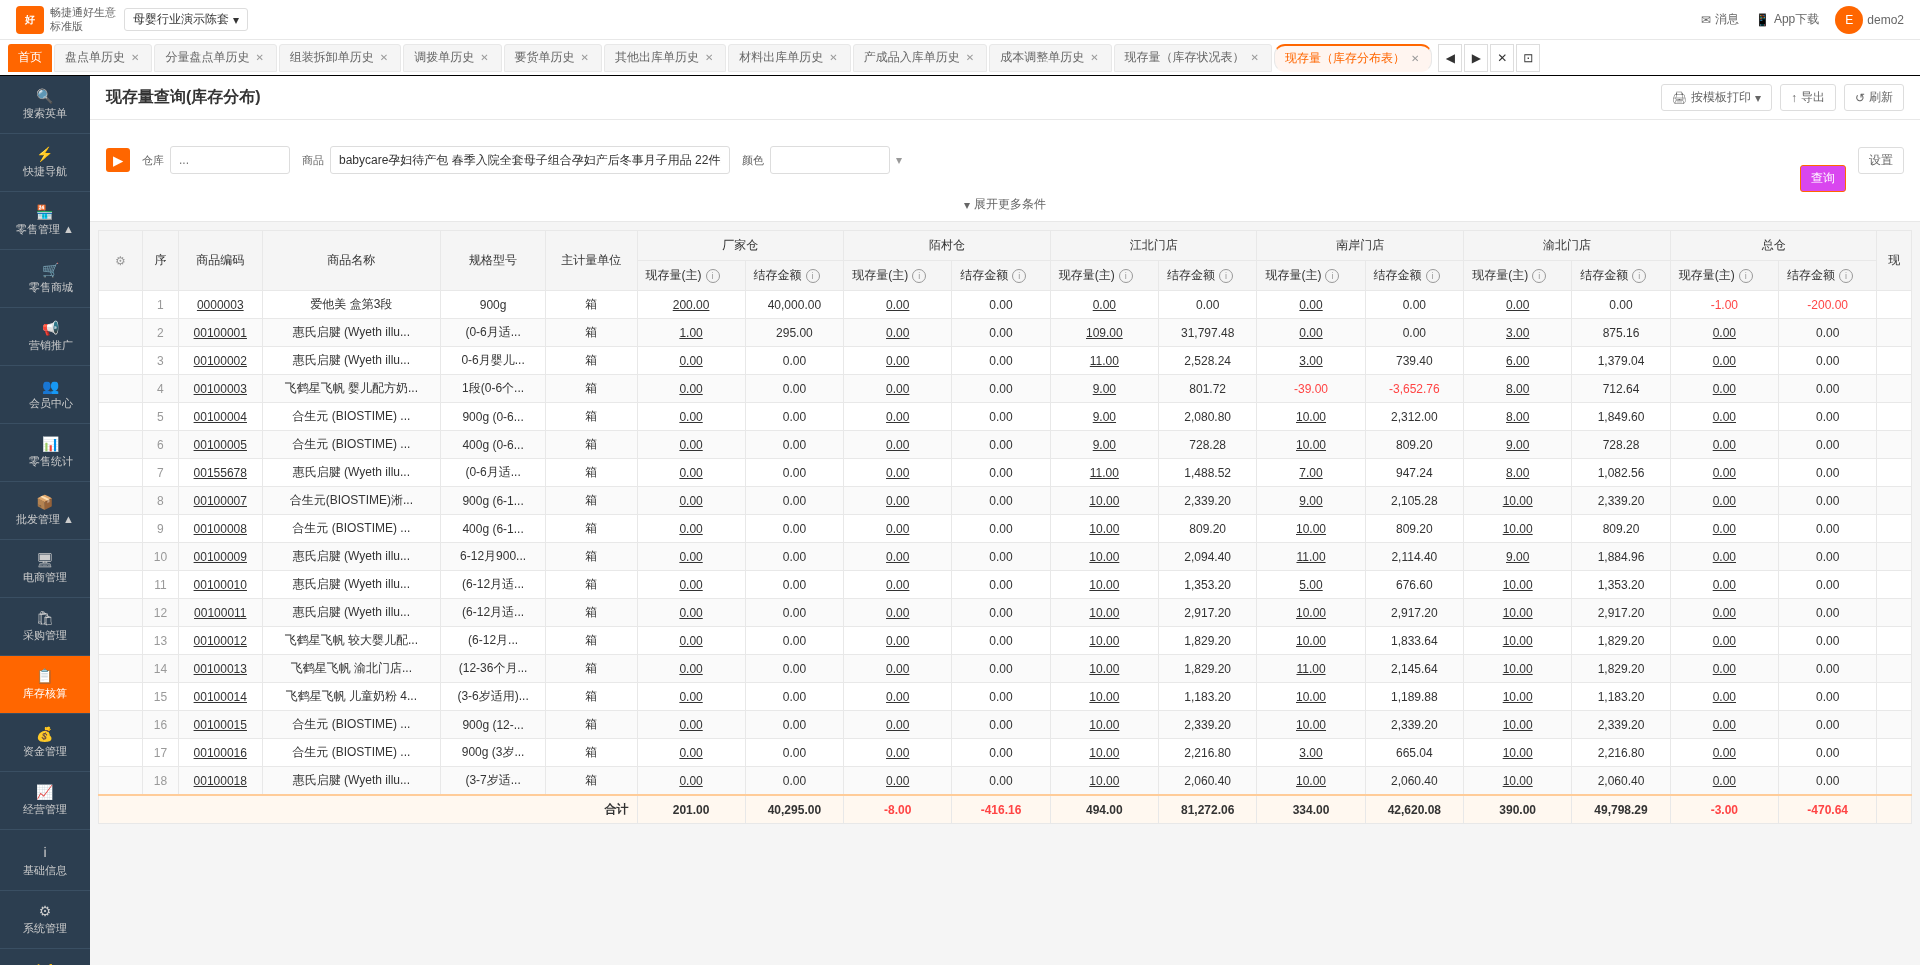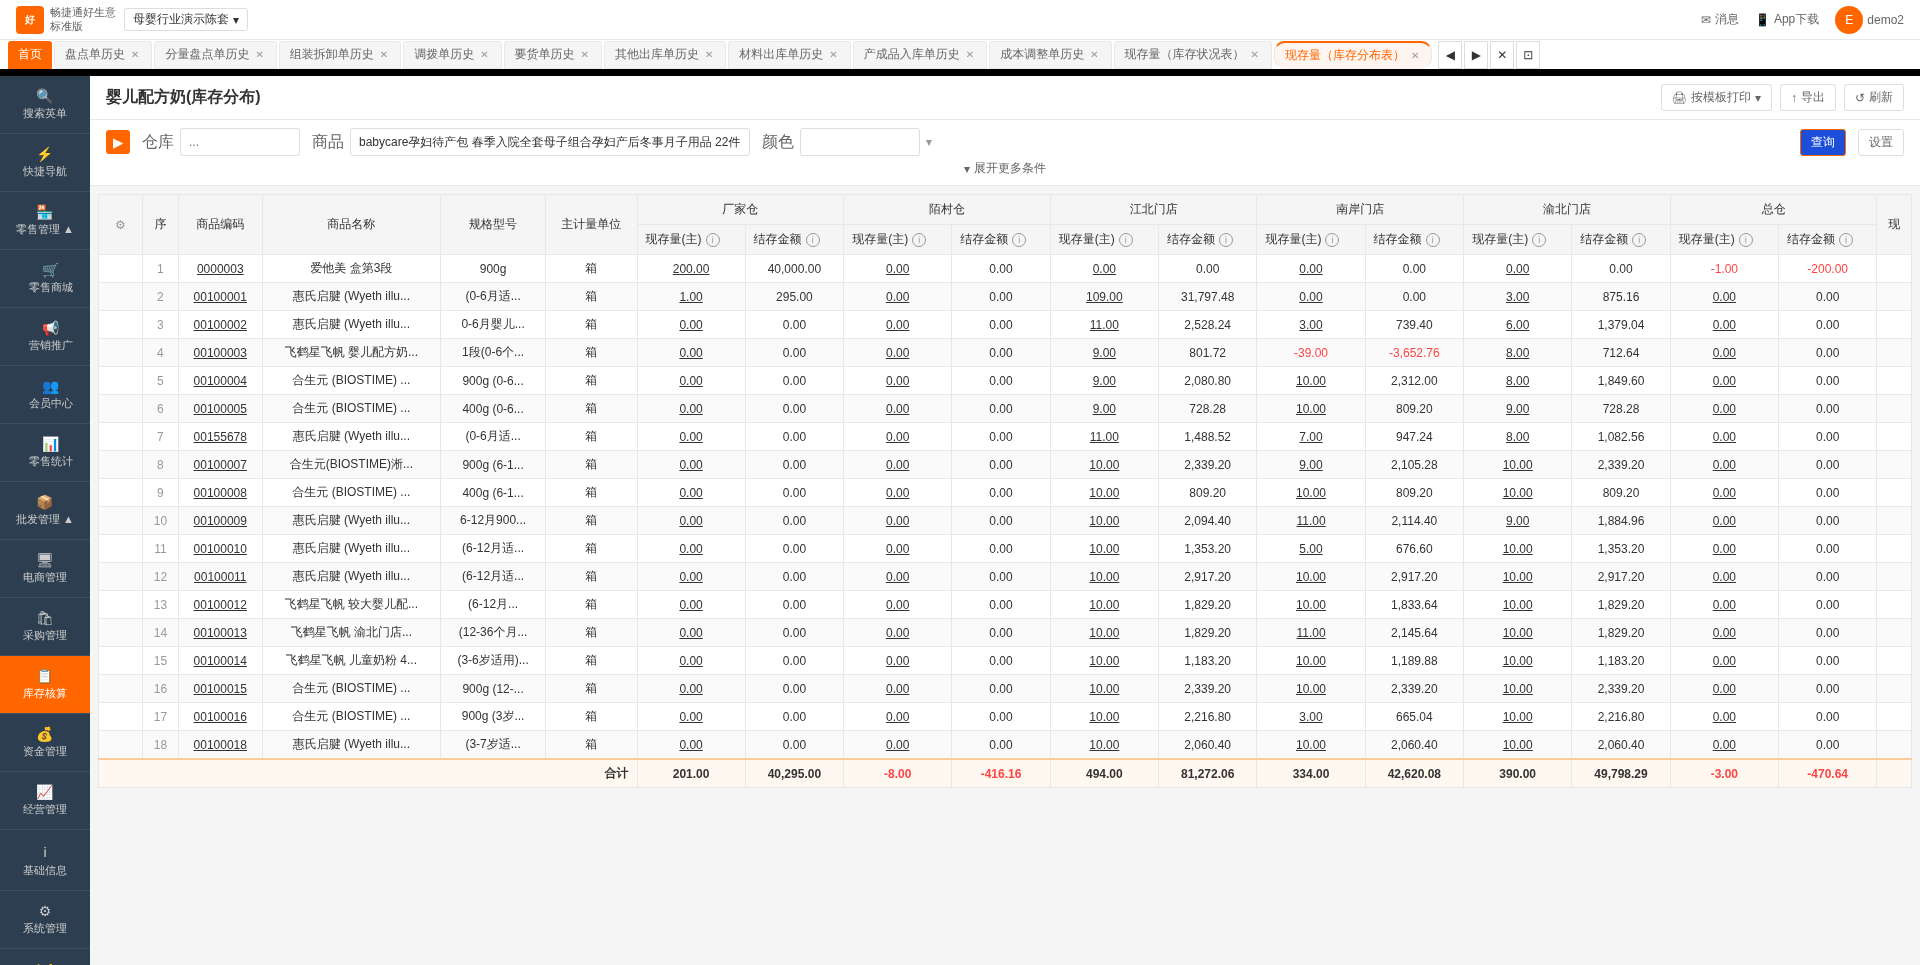--- a/index.html
+++ b/index.html
@@ -10,21 +10,21 @@
     .topbar-left { display: flex; align-items: center; gap: 8px; }
     .logo-area { display: flex; align-items: center; gap: 6px; }
     .logo-icon { width: 28px; height: 28px; background: #ff6600; border-radius: 4px; display: flex; align-items: center; justify-content: center; color: white; font-size: 10px; font-weight: bold; }
     .logo-text { font-size: 11px; color: #666; line-height: 1.2; }
     .industry-select { display: flex; align-items: center; gap: 4px; padding: 2px 8px; border: 1px solid #ddd; border-radius: 3px; cursor: pointer; font-size: 12px; color: #333; }
     .topbar-right { display: flex; align-items: center; gap: 16px; }
     .topbar-right-item { display: flex; align-items: center; gap: 4px; font-size: 12px; color: #666; cursor: pointer; }
     .avatar { width: 28px; height: 28px; border-radius: 50%; background: #ff6600; display: flex; align-items: center; justify-content: center; color: white; font-size: 12px; }
 
     
-    .tabbar { background: #fff; height: 36px; display: flex; align-items: center; padding: 0 8px; border-bottom: 7px solid #000000; overflow: hidden; gap: 2px; }
+    .tabbar { background: #fff; height: 36px; display: flex; align-items: center; padding: 0 8px; border-bottom: 1px solid #000000; overflow: hidden; gap: 2px; }
     .tab-item { display: flex; align-items: center; gap: 4px; padding: 4px 10px; border-radius: 3px 3px 0 0; font-size: 12px; cursor: pointer; white-space: nowrap; border: 1px solid #e8e8e8; background: #f5f5f5; color: #666; height: 28px; }
     .tab-item.active { background: #fff5f0; color: #ff6600; border-bottom-color: #fff5f0; border-top: 2px solid #ff6600; border-radius: 11px; }
     .tab-close { font-size: 10px; color: #999; cursor: pointer; padding: 0 2px; }
     .tab-home { background: #ff6600; color: white; border: none; }
     .tab-nav-btn { width: 24px; height: 28px; border: 1px solid #ddd; background: #fff; cursor: pointer; display: flex; align-items: center; justify-content: center; font-size: 12px; margin-left: auto; }
 
     
     .main-layout { display: flex; height: calc(965px - 40px - 36px); }
 
     
@@ -34,27 +34,27 @@
     .sidebar-item-icon { font-size: 14px; margin-bottom: 2px; }
 
     
     .content { flex: 1; display: flex; flex-direction: column; overflow: hidden; }
 
     
     .page-header { background: #fff; padding: 8px 16px; display: flex; align-items: center; justify-content: space-between; border-bottom: 1px solid #e8e8e8; }
     .page-title { font-size: 16px; font-weight: bold; color: #333; }
     .header-actions { display: flex; align-items: center; gap: 8px; }
     .btn-action { display: flex; align-items: center; gap: 4px; padding: 4px 10px; border: 1px solid #ddd; border-radius: 3px; cursor: pointer; font-size: 12px; color: #666; background: #fff; }
-    .btn-orange { background: #1d4ed8; color: white; border-color: #ff6600; }
+    .btn-orange { background: #d946ef; color: white; border-color: #ff6600; margin-top: 37px; }
 
     
     .filter-area { background: #fff; padding: 8px 16px; border-bottom: 1px solid #e8e8e8; }
     .filter-row { display: flex; align-items: center; gap: 12px; flex-wrap: wrap; }
     .filter-item { display: flex; align-items: center; gap: 6px; }
-    .filter-label { font-size: 16px; color: #666; white-space: nowrap; }
+    .filter-label { font-size: 11px; color: #666; white-space: nowrap; }
     .filter-input { height: 28px; border: 1px solid #ddd; border-radius: 3px; padding: 0 8px; font-size: 12px; color: #333; }
     .filter-input-wide { width: 400px; }
     .filter-input-medium { width: 120px; }
     .expand-btn { display: flex; align-items: center; gap: 4px; cursor: pointer; color: #666; font-size: 12px; justify-content: center; margin-top: 4px; }
     .orange-arrow { background: #ff6600; color: white; border: none; width: 24px; height: 24px; border-radius: 3px; cursor: pointer; display: flex; align-items: center; justify-content: center; }
 
     
     .table-container { flex: 1; overflow: auto; padding: 8px; }
     .data-table { width: 100%; border-collapse: collapse; font-size: 12px; background: #fff; }
     .data-table th { background: #f5f5f5; padding: 6px 8px; text-align: center; border: 1px solid #e8e8e8; font-weight: normal; color: #333; white-space: nowrap; position: sticky; top: 0; z-index: 10; }
@@ -223,21 +223,21 @@
   </div>
       <div class="sidebar-item">
     <div class="sidebar-item-icon">🤝</div>
 
   </div>
     </div>
 
   <div class="content">
 
     <div class="page-header">
-      <div class="page-title">婴儿配方奶(库存分布)</div>
+      <div class="page-title">现存量查询(库存分布)</div>
       <div class="header-actions">
         <button class="btn-action">
           <span>🖨</span>
           <span>按模板打印</span>
           <span>▾</span>
         </button>
         <button class="btn-action">
           <span>↑</span>
           <span>导出</span>
         </button>

